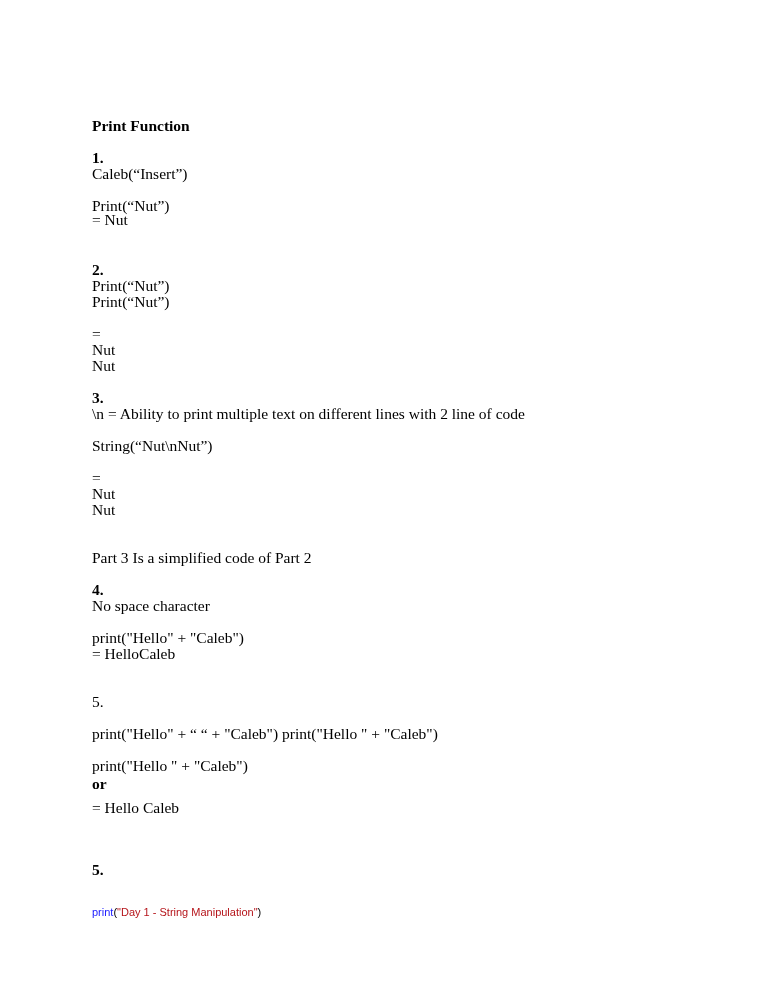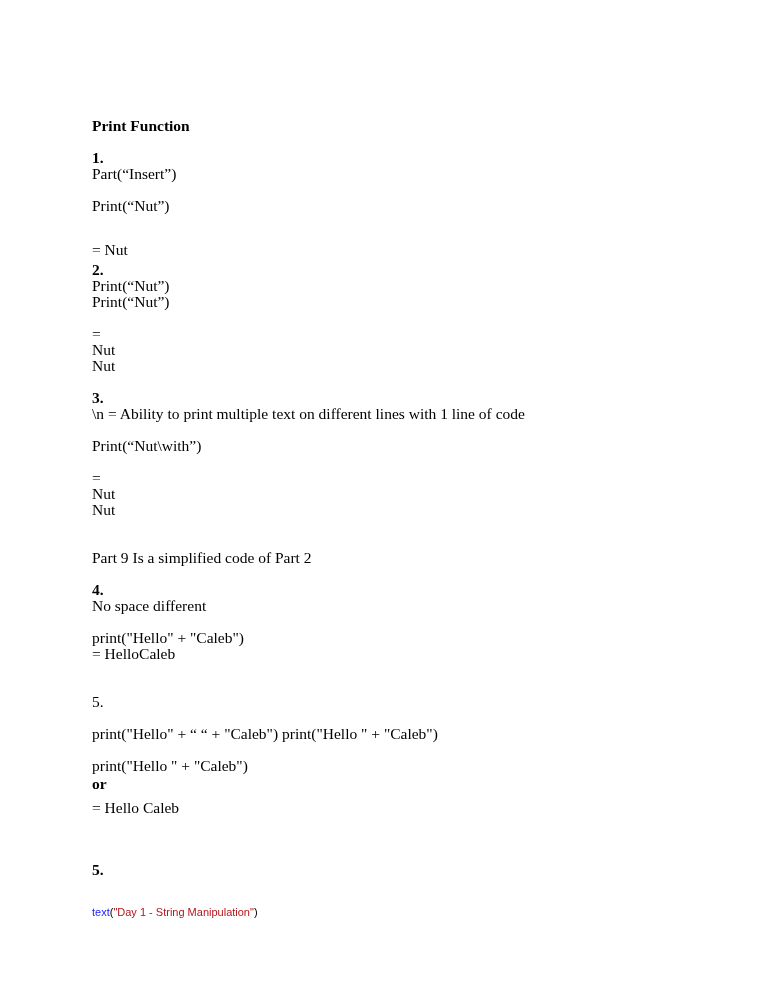--- a/index.html
+++ b/index.html
@@ -18,45 +18,45 @@
     .kw { color: #1a1aff; }
     .str { color: #b5141a; }
   </style>
 </head>
 <body>
 
 <div class="page">
   <div class="line b" style="top:118px">Print Function</div>
 
   <div class="line b" style="top:150px">1.</div>
-  <div class="line" style="top:166px">Part(“Insert”)</div>
+  <div class="line" style="top:166px">Caleb(“Insert”)</div>
   <div class="line" style="top:198px">Print(“Nut”)</div>
-  <div class="line" style="top:242px">= Nut</div>
+  <div class="line" style="top:212px">= Nut</div>
 
   <div class="line b" style="top:262px">2.</div>
   <div class="line" style="top:278px">Print(“Nut”)</div>
   <div class="line" style="top:294px">Print(“Nut”)</div>
   <div class="line" style="top:326px">=</div>
   <div class="line" style="top:342px">Nut</div>
   <div class="line" style="top:358px">Nut</div>
 
   <div class="line b" style="top:390px">3.</div>
-  <div class="line" style="top:406px">\n = Ability to print multiple text on different lines with 1 line of code</div>
-  <div class="line" style="top:438px">Print(“Nut\with”)</div>
+  <div class="line" style="top:406px">\n = Ability to print multiple text on different lines with 2 line of code</div>
+  <div class="line" style="top:438px">String(“Nut\nNut”)</div>
   <div class="line" style="top:470px">=</div>
   <div class="line" style="top:486px">Nut</div>
   <div class="line" style="top:502px">Nut</div>
-  <div class="line" style="top:550px">Part 9 Is a simplified code of Part 2</div>
+  <div class="line" style="top:550px">Part 3 Is a simplified code of Part 2</div>
 
   <div class="line b" style="top:582px">4.</div>
-  <div class="line" style="top:598px">No space different</div>
+  <div class="line" style="top:598px">No space character</div>
   <div class="line" style="top:630px">print("Hello" + "Caleb")</div>
   <div class="line" style="top:646px">= HelloCaleb</div>
 
   <div class="line" style="top:694px">5.</div>
   <div class="line" style="top:726px">print("Hello" + “ “ + "Caleb") print("Hello " + "Caleb")</div>
   <div class="line b" style="top:776px">or</div>
   <div class="line" style="top:758px">print("Hello " + "Caleb")</div>
   <div class="line" style="top:800px">= Hello Caleb</div>
 
   <div class="line b" style="top:862px">5.</div>
-  <div class="line code" style="top:904px"><span class="kw">text</span><span>(</span><span class="str">"Day 1 - String Manipulation"</span><span>)</span></div>
+  <div class="line code" style="top:904px"><span class="kw">print</span><span>(</span><span class="str">"Day 1 - String Manipulation"</span><span>)</span></div>
 </div>
 
 </body></html>

